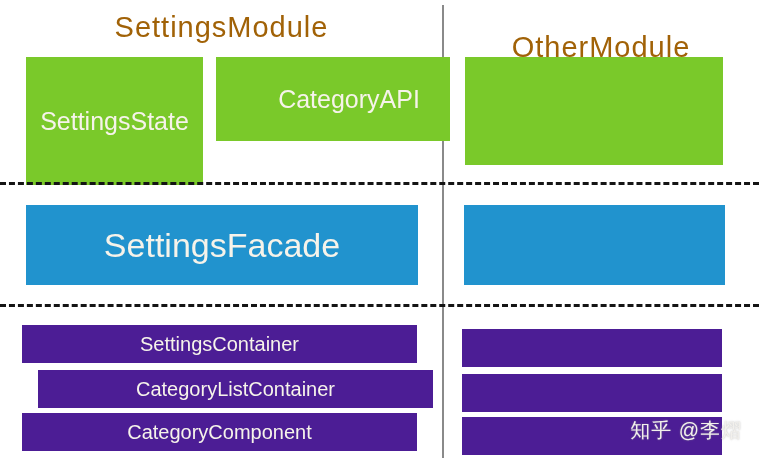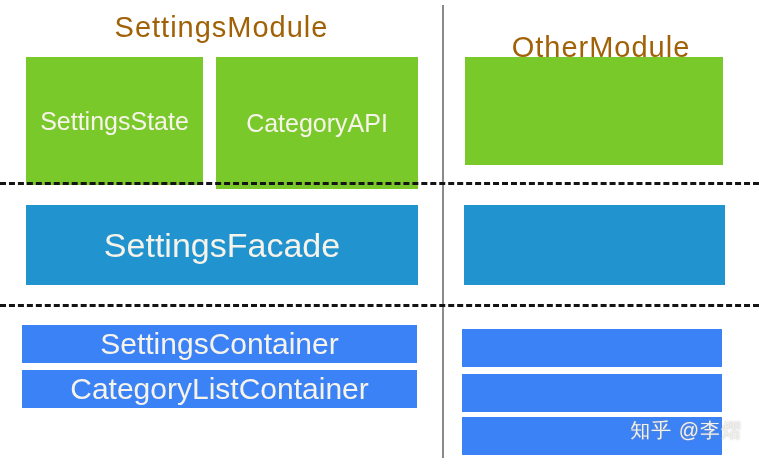--- a/index.html
+++ b/index.html
@@ -50,28 +50,28 @@
     position: absolute;
     display: flex;
     align-items: center;
     justify-content: center;
     color: #f6f3ea;
     white-space: nowrap;
     overflow: hidden;
   }
   .green  { background: #7ac92a; font-size: 25px; }
   .blue   { background: #2193ce; font-size: 34px; }
-  .orange { background: #3b82f6; font-size: 30px; }
+  .orange { background: #4c1d95; font-size: 20px; }
 
   
   #box-settings-state          { left: 26px;  top: 57px;  width: 177px; height: 128px; }
-  #box-category-api            { left: 216px; top: 57px;  width: 202px; height: 132px; }
+  #box-category-api            { left: 216px; top: 57px;  width: 202px; height: 84px; padding-left: 32px; }
   #box-settings-facade         { left: 26px;  top: 205px; width: 392px; height: 80px; }
   #box-settings-container      { left: 22px;  top: 325px; width: 395px; height: 38px; }
-  #box-category-list-container { left: 22px;  top: 370px; width: 395px; height: 38px; }
+  #box-category-list-container { left: 38px;  top: 370px; width: 395px; height: 38px; }
   #box-category-component      { left: 22px;  top: 413px; width: 395px; height: 38px; }
 
   
   #box-other-state   { left: 465px; top: 57px;  width: 258px; height: 108px; }
   #box-other-facade  { left: 464px; top: 205px; width: 261px; height: 80px; }
   #box-other-comp-1  { left: 462px; top: 329px; width: 260px; height: 38px; }
   #box-other-comp-2  { left: 462px; top: 374px; width: 260px; height: 38px; }
   #box-other-comp-3  { left: 462px; top: 417px; width: 260px; height: 38px; }
 
   .watermark {
@@ -107,20 +107,21 @@
   <div class="box blue" id="box-settings-facade">SettingsFacade</div>
 
   <div class="box blue" id="box-other-facade"></div>
 
   <div class="dashed-line" id="dash-2"></div>
 
   <div class="box orange" id="box-settings-container">SettingsContainer</div>
 
   <div class="box orange" id="box-category-list-container">CategoryListContainer</div>
 
+  <div class="box orange" id="box-category-component">CategoryComponent</div>
 
   <div class="box orange" id="box-other-comp-1"></div>
 
   <div class="box orange" id="box-other-comp-2"></div>
 
   <div class="box orange" id="box-other-comp-3"></div>
 
   <div class="watermark">知乎 @李熠</div>
 
 </div>

